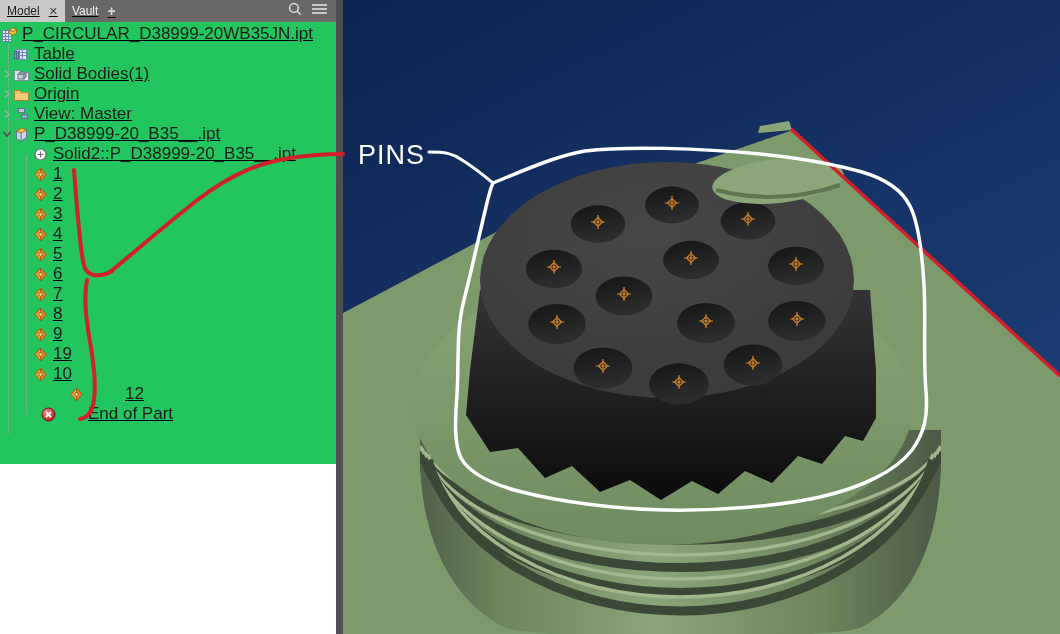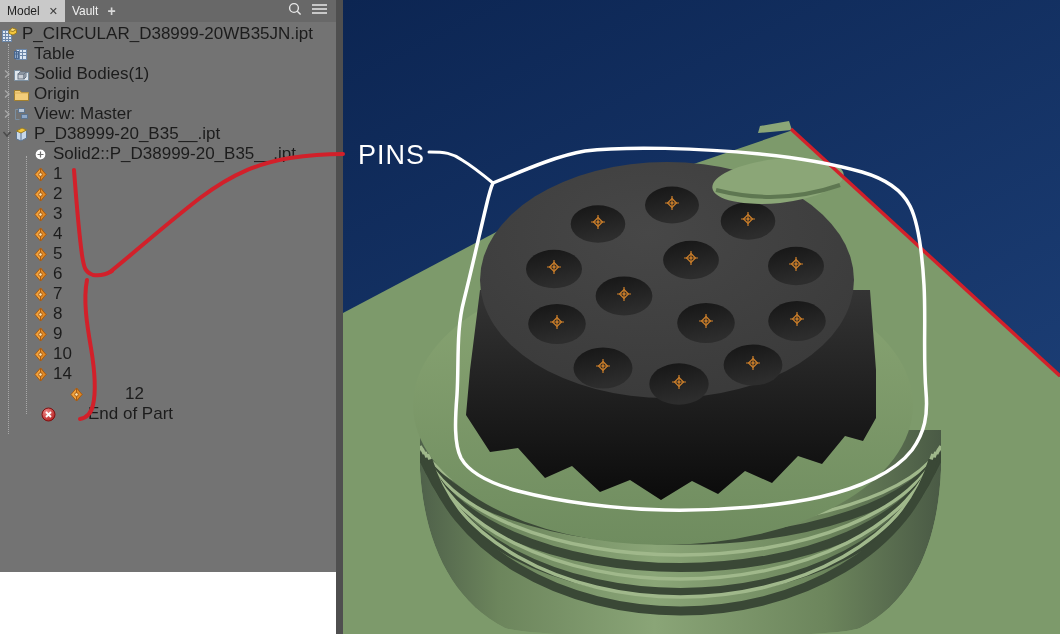--- a/index.html
+++ b/index.html
@@ -1,19 +1,19 @@
 <!DOCTYPE html>
 <html><head>
 <meta charset="utf-8">
 <style>
   html,body{margin:0;padding:0;background:#ffffff;}
   body{width:1060px;height:634px;position:relative;overflow:hidden;
        font-family:"Liberation Sans",sans-serif;}
   
-  .panel{position:absolute;left:0;top:0;width:336px;height:572px;background:#737373;}
+  .panel{position:absolute;left:0;top:0;width:336px;height:464px;background:#22c55e;text-decoration:underline;}
   .tabbar{height:22px;background:#686868;display:flex;align-items:stretch;}
   .tab{display:flex;align-items:center;font-size:12px;padding:0 7px;gap:9px;cursor:default;}
   .tab.active{background:#c9c9c9;color:#1f1f1f;}
   .tab.plain{color:#f0f0f0;}
   .tab .x{color:#3c3c3c;font-size:11px;}
   .tab .plus{color:#d8d8d8;font-size:14px;font-weight:bold;}
   .tabspacer{flex:1;}
   .tabicons{display:flex;align-items:center;gap:8px;padding-right:8px;}
   
   .tree{position:relative;padding-top:2px;height:610px;overflow:hidden;}
@@ -254,32 +254,32 @@
       </div>
       <div class="trow" style="margin-left: 21px;">
         <span class="exp"></span>
         <span class="ticon">
           <svg viewBox="0 0 15 15">
             <path d="M7.5 1 L13 7.5 L7.5 14 L2 7.5 Z" fill="#f2a23c" stroke="#a85c12"></path>
             <path d="M7.5 1 L13 7.5 L7.5 14 Z" fill="#e08a28" stroke="#a85c12"></path>
             <circle cx="7.5" cy="7.5" r="1.8" fill="#fbe3b0" stroke="#a85c12"></circle>
           </svg>
         </span>
+        <span class="tlabel">19</span>
+      </div>
+      <div class="trow" style="margin-left: 21px;">
+        <span class="exp"></span>
+        <span class="ticon">
+          <svg viewBox="0 0 15 15">
+            <path d="M7.5 1 L13 7.5 L7.5 14 L2 7.5 Z" fill="#f2a23c" stroke="#a85c12"></path>
+            <path d="M7.5 1 L13 7.5 L7.5 14 Z" fill="#e08a28" stroke="#a85c12"></path>
+            <circle cx="7.5" cy="7.5" r="1.8" fill="#fbe3b0" stroke="#a85c12"></circle>
+          </svg>
+        </span>
         <span class="tlabel">10</span>
-      </div>
-      <div class="trow" style="margin-left: 21px;">
-        <span class="exp"></span>
-        <span class="ticon">
-          <svg viewBox="0 0 15 15">
-            <path d="M7.5 1 L13 7.5 L7.5 14 L2 7.5 Z" fill="#f2a23c" stroke="#a85c12"></path>
-            <path d="M7.5 1 L13 7.5 L7.5 14 Z" fill="#e08a28" stroke="#a85c12"></path>
-            <circle cx="7.5" cy="7.5" r="1.8" fill="#fbe3b0" stroke="#a85c12"></circle>
-          </svg>
-        </span>
-        <span class="tlabel">14</span>
       </div>
       <div class="trow" style="margin-left: 21px; gap: 36px;">
         <span class="exp"></span>
         <span class="ticon">
           <svg viewBox="0 0 15 15">
             <path d="M7.5 1 L13 7.5 L7.5 14 L2 7.5 Z" fill="#f2a23c" stroke="#a85c12"></path>
             <path d="M7.5 1 L13 7.5 L7.5 14 Z" fill="#e08a28" stroke="#a85c12"></path>
             <circle cx="7.5" cy="7.5" r="1.8" fill="#fbe3b0" stroke="#a85c12"></circle>
           </svg>
         </span>

